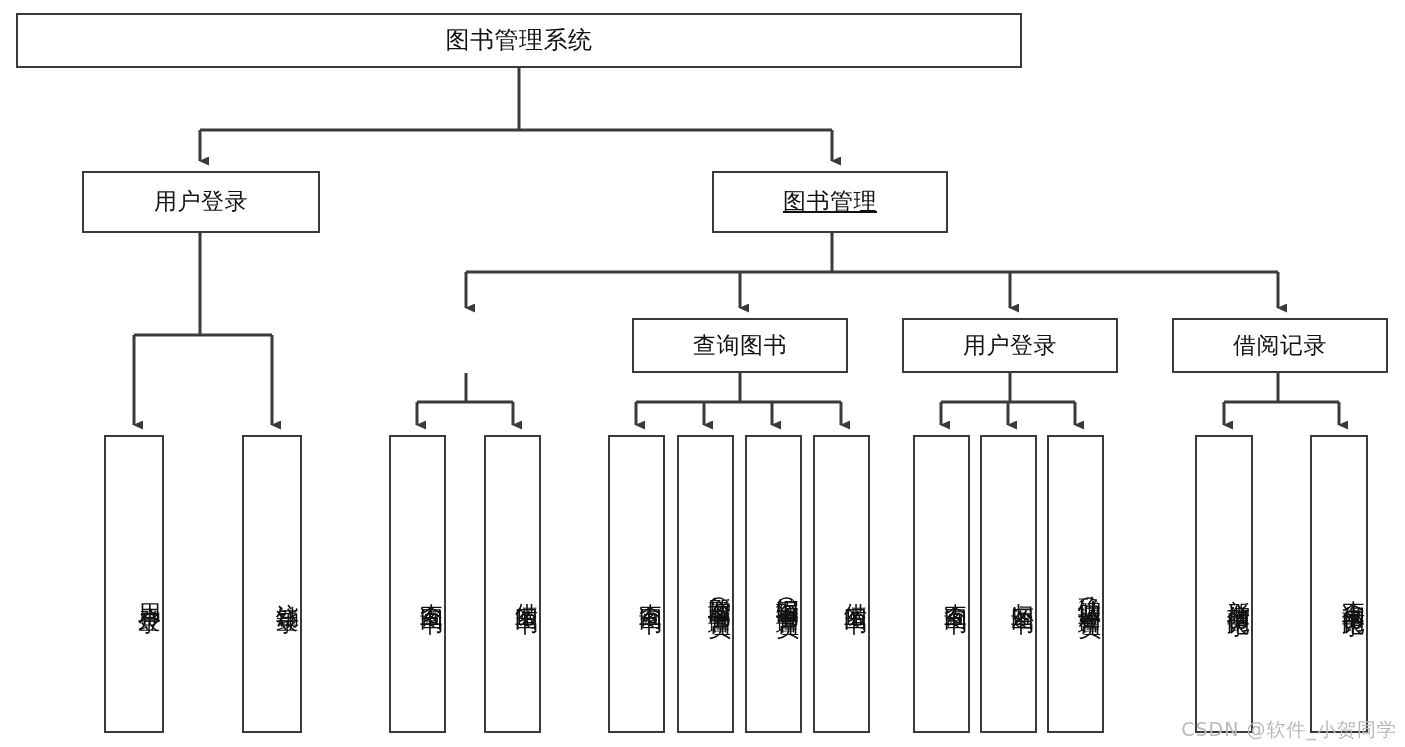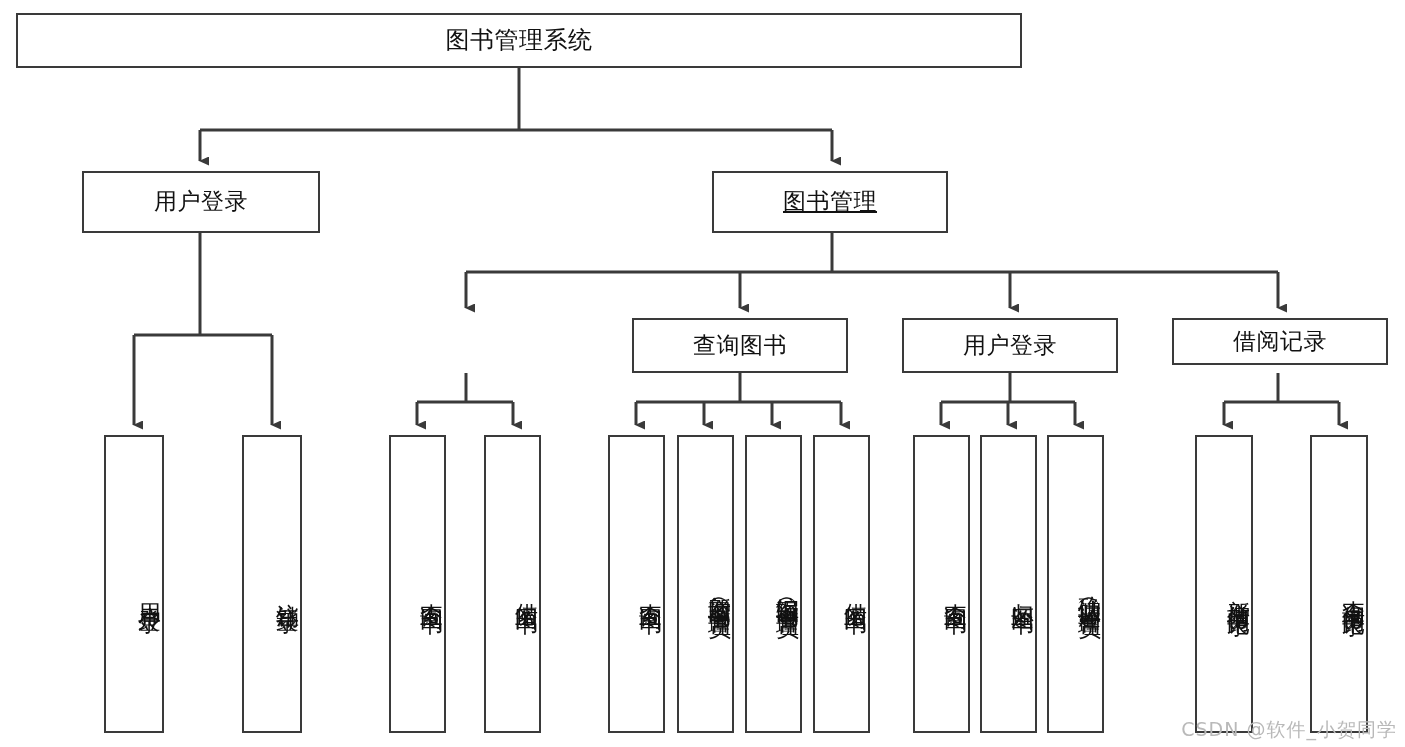--- a/index.html
+++ b/index.html
@@ -113,21 +113,21 @@
 
   <div class="node node-h" style="left:82px;top:171px;width:238px;height:62px;">用户登录</div>
 
   <div class="node node-h" style="left:712px;top:171px;width:236px;height:62px;text-decoration:underline;">图书管理</div>
 
 
   <div class="node node-h" style="left:632px;top:318px;width:216px;height:55px;">查询图书</div>
 
   <div class="node node-h" style="left:902px;top:318px;width:216px;height:55px;">用户登录</div>
 
-  <div class="node node-h" style="left:1172px;top:318px;width:216px;height:47px;">借阅记录</div>
+  <div class="node node-h" style="left:1172px;top:318px;width:216px;height:55px;">借阅记录</div>
 
   <div class="node node-v" style="left:104px;top:435px;width:60px;height:298px;">
     <span class="vtext">用户登录</span>
   </div>
   <div class="node node-v" style="left:242px;top:435px;width:60px;height:298px;">
     <span class="vtext">注销登录</span>
   </div>
 
   <div class="node node-v" style="left:389px;top:435px;width:57px;height:298px;">
     <span class="vtext">查询图书</span>

